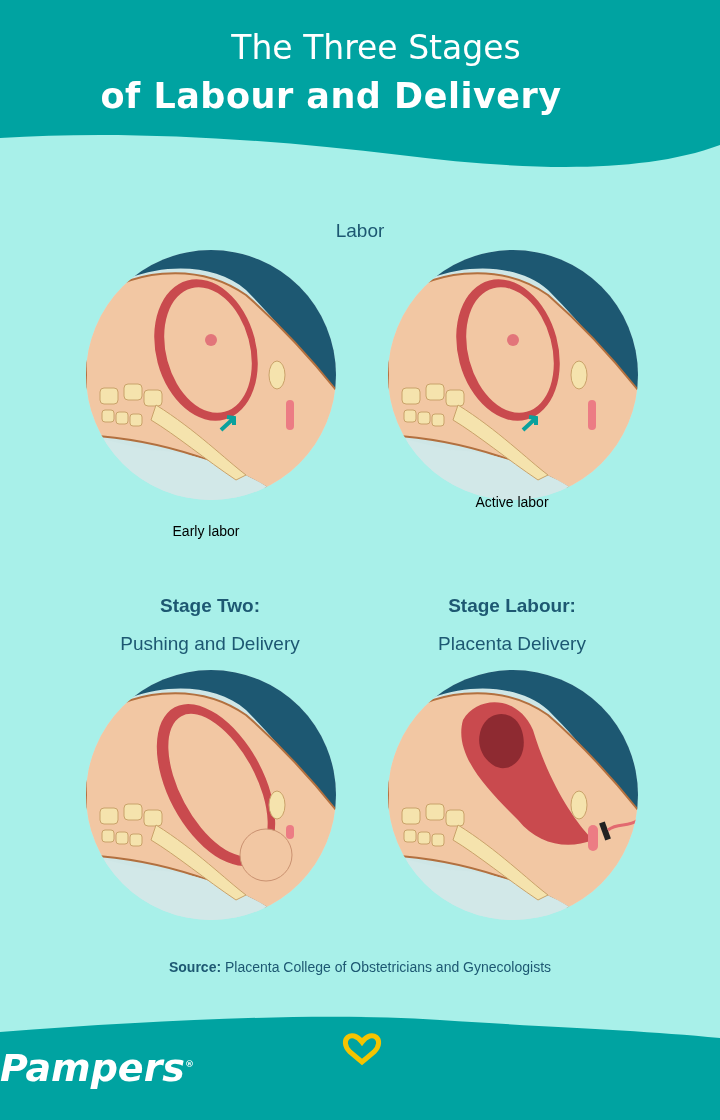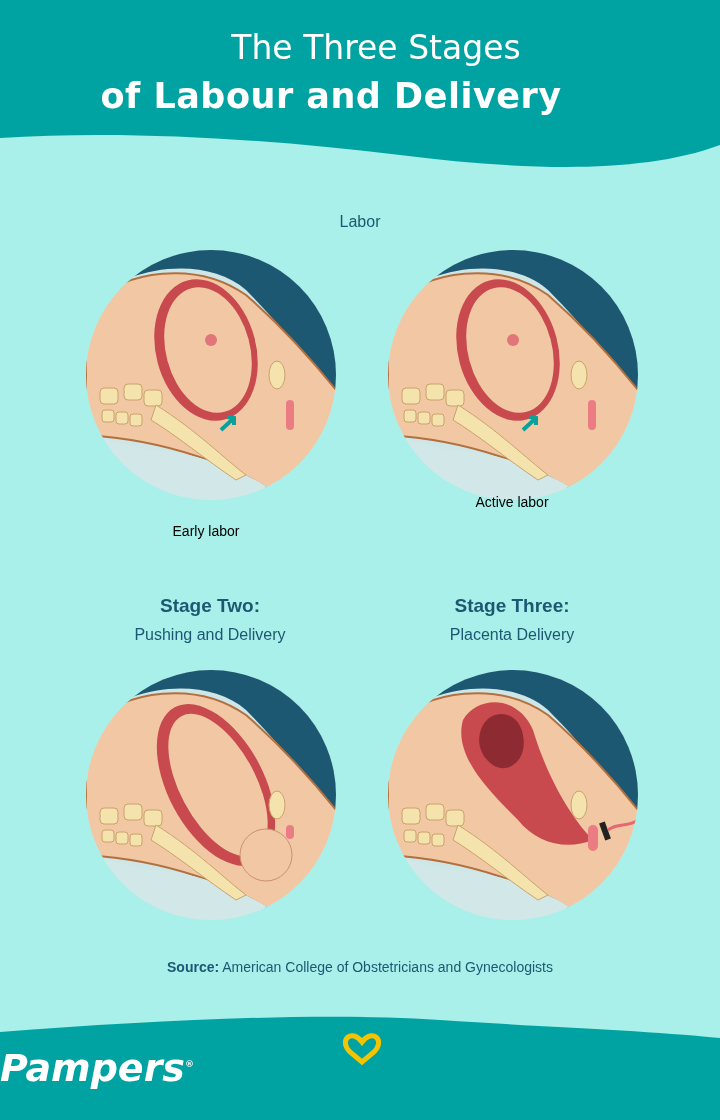--- a/index.html
+++ b/index.html
@@ -3,21 +3,21 @@
 <meta charset="utf-8">
 <style>
   html,body{margin:0;padding:0;}
   body{width:720px;height:1120px;position:relative;overflow:hidden;background:#a8f0e9;font-family:"Liberation Sans",sans-serif;}
   .header{position:absolute;left:0;top:0;width:720px;height:180px;}
   .header svg{position:absolute;left:0;top:0;}
   .title1{position:absolute;left:0;width:720px;top:28px;text-align:center;color:#fff;font-size:33px;font-family:"DejaVu Sans",sans-serif;padding-left:16px;}
   .title2{position:absolute;left:0;width:662px;top:76px;text-align:center;color:#fff;font-size:35px;font-weight:bold;font-family:"DejaVu Sans",sans-serif;letter-spacing:0.5px;}
   .stage-head{position:absolute;text-align:center;color:#1d5872;}
   .stage-head .b{font-weight:bold;font-size:19px;display:block;}
-  .stage-head .r{font-size:16px;display:block;margin-top:9px;}
+  .stage-head .r{font-size:19px;display:block;margin-top:16px;}
   .circle{position:absolute;width:250px;height:250px;border-radius:50%;overflow:hidden;}
   .caption{position:absolute;text-align:center;color:#000000;font-size:14px;width:200px;}
   .source{position:absolute;top:959px;left:0;width:720px;text-align:center;color:#1d5872;font-size:14px;}
   .source b{font-weight:bold;}
   .footer{position:absolute;left:0;top:1010px;width:720px;height:110px;}
   .logo{position:absolute;top:1046px;left:0;width:604px;text-align:left;color:#fff;font-size:38px;font-weight:bold;font-family:"DejaVu Sans",sans-serif;font-style:italic;}
   .logo sup{font-size:9px;font-style:normal;}
 </style>
 </head>
 <body>
@@ -82,21 +82,21 @@
 </div>
 
 <div class="caption" style="left:106px;top:523px;">Early labor</div>
 <div class="caption" style="left:412px;top:494px;">Active labor</div>
 
 <div class="stage-head" style="left:60px;width:300px;top:595px;">
   <span class="b">Stage Two:</span>
   <span class="r">Pushing and Delivery</span>
 </div>
 <div class="stage-head" style="left:362px;width:300px;top:595px;">
-  <span class="b">Stage Three:</span>
+  <span class="b">Stage Labour:</span>
   <span class="r">Placenta Delivery</span>
 </div>
 
 <div class="circle" style="left:86px;top:670px;">
   <svg width="250" height="250" viewBox="0 0 250 250">
     <rect width="250" height="250" fill="#cfe6e6"></rect>
     <path d="M0,0 H250 V140 C220,110 200,80 160,40 C120,5 40,15 0,55 Z" fill="#1d5872"></path>
     <path d="M0,55 C40,20 110,10 160,45 C200,80 230,115 250,140 V250 H200 C150,215 80,190 0,185 Z" fill="#f2c7a3" stroke="#b2703f" stroke-width="2"></path>
     <path d="M200,250 C170,225 110,200 60,200 L0,185 V250 Z" fill="#d2e8e8"></path>
     <ellipse cx="130" cy="115" rx="48" ry="88" fill="#c94a4e" transform="rotate(-28 130 115)"></ellipse>
@@ -134,21 +134,21 @@
       <ellipse cx="191" cy="135" rx="8" ry="14"></ellipse>
     </g>
     <rect x="200" y="155" width="10" height="26" rx="5" fill="#ec7c84"></rect>
     <rect x="214" y="152" width="6" height="18" fill="#222" transform="rotate(-20 217 161)"></rect>
     <path d="M220,160 C230,152 240,158 250,150" stroke="#e26a70" stroke-width="3" fill="none"></path>
   </svg>
 </div>
 
 <div class="source">
   <b>Source:</b>
-  <span>American College of Obstetricians and Gynecologists</span>
+  <span>Placenta College of Obstetricians and Gynecologists</span>
 </div>
 
 <div class="footer">
   <svg width="720" height="110">
     <path d="M0,22 C160,10 320,2 440,10 C560,18 640,20 720,28 V110 H0 Z" fill="#00a3a1"></path>
     <path d="M362,32 C352,18 338,30 350,42 L362,52 L374,42 C386,30 372,18 362,32 Z" fill="none" stroke="#f5c400" stroke-width="5"></path>
   </svg>
 </div>
 <div class="logo"><span>Pampers</span><sup>®</sup></div>
 

